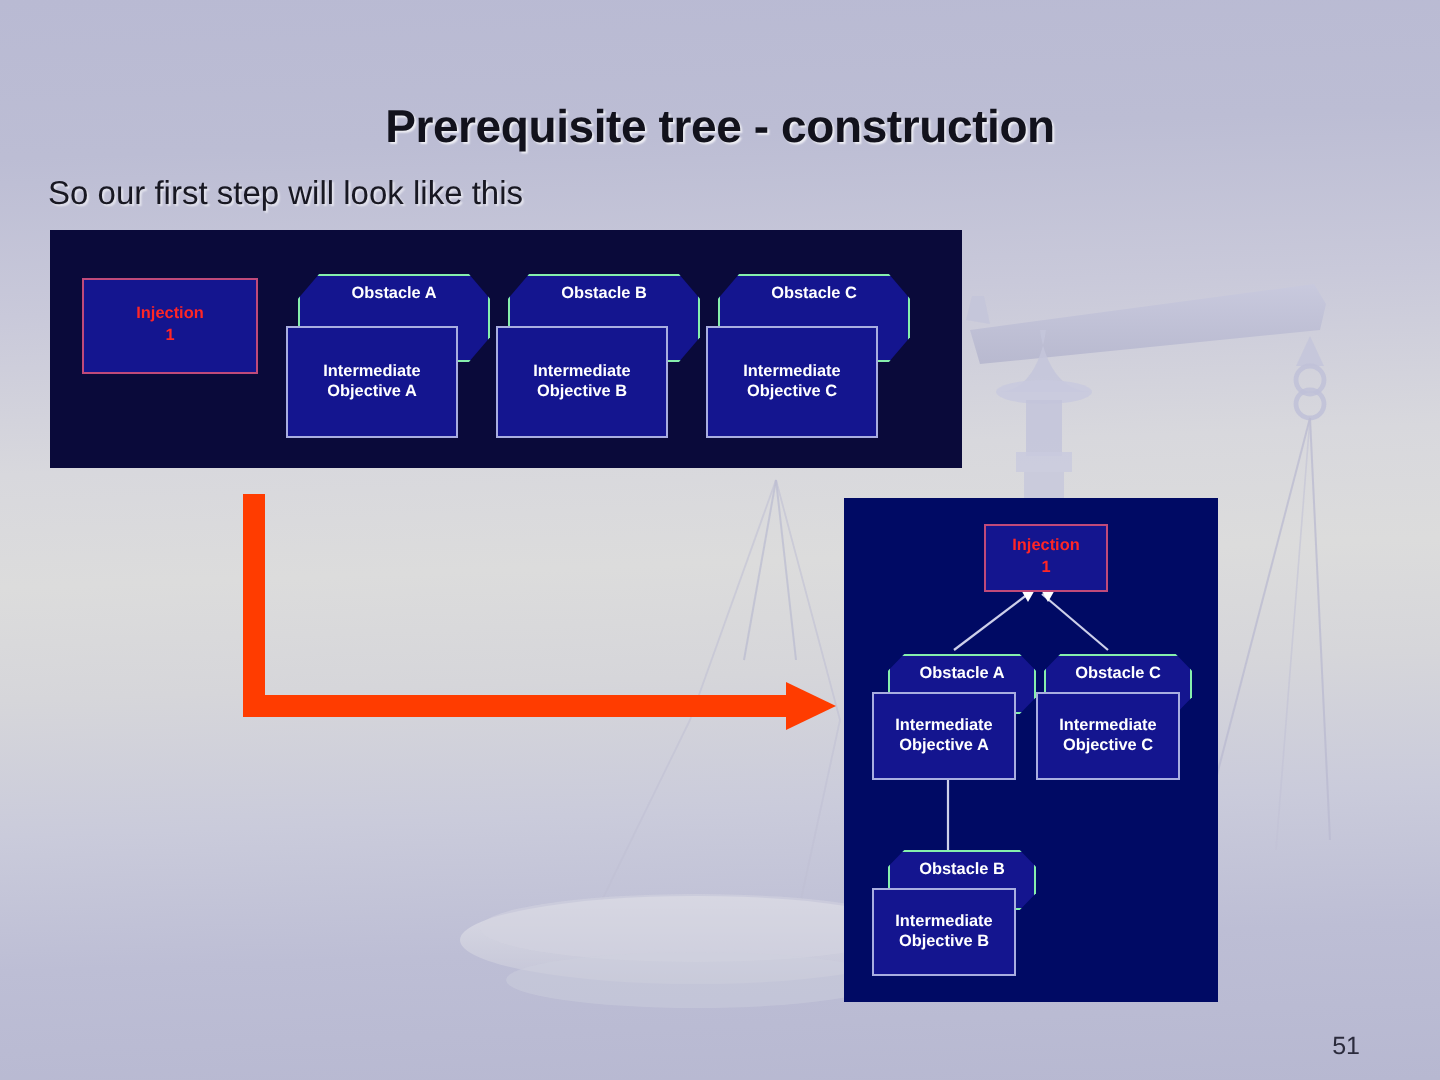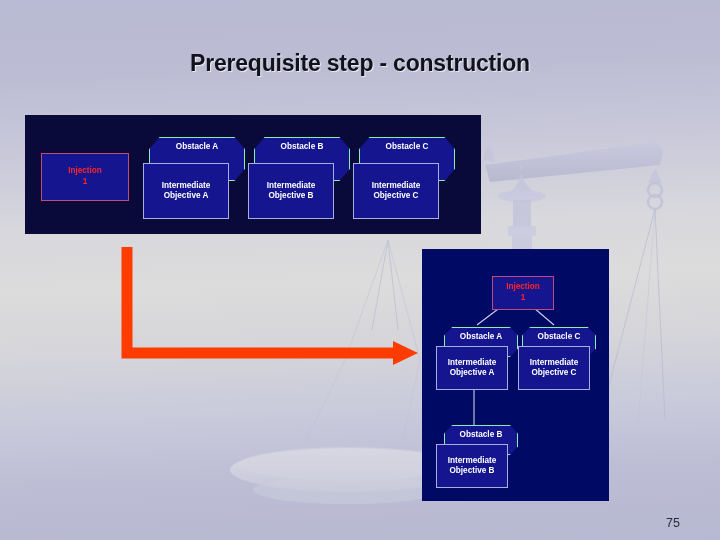--- a/index.html
+++ b/index.html
@@ -113,21 +113,20 @@
     box-sizing: border-box;
     color: #ff2626;
     display: flex;
     flex-direction: column;
     align-items: center;
     justify-content: center;
     font-size: 8.2px;
     font-weight: bold;
     line-height: 1.3;
     text-align: center;
-    margin-top: 14px;
   }
 
   
   #big-arrow {
     position: absolute;
     left: 110px;
     top: 240px;
     width: 320px;
     height: 125px;
     pointer-events: none;
@@ -190,21 +189,22 @@
     <path d="M388,240 L420,360" stroke="#bfc0d4" stroke-width="0.9" fill="none" opacity="0.6"></path>
 
     <path d="M345,360 L300,452" stroke="#bfc0d4" stroke-width="0.9" fill="none" opacity="0.55"></path>
     <path d="M420,360 L400,452" stroke="#bfc0d4" stroke-width="0.9" fill="none" opacity="0.55"></path>
 
     <ellipse cx="348" cy="470" rx="118" ry="22" fill="url(#panGrad)" opacity="0.8"></ellipse>
     <ellipse cx="348" cy="464" rx="108" ry="17" fill="#d3d4e0" opacity="0.55"></ellipse>
     <ellipse cx="348" cy="490" rx="95" ry="14" fill="#cfd0dd" opacity="0.45"></ellipse>
   </svg>
 
-  <div id="title">Prerequisite step - construction</div>
+  <div id="title">Prerequisite tree - construction</div>
+  <div id="subtitle">So our first step will look like this</div>
 
   <div id="panel-top" class="panel">
 
     <div class="injection" style="left:16px; top:24px; width:88px; height:48px;">
       <span>Injection</span>
       <span>1</span>
     </div>
 
     <div class="obstacle" style="left:124px; top:22px; width:96px; height:44px;">
       <span>Obstacle A</span>
@@ -273,15 +273,15 @@
 
     <div class="obstacle" style="left:22px; top:176px; width:74px; height:30px;">
       <span>Obstacle B</span>
     </div>
     <div class="io" style="left:14px; top:195px; width:72px; height:44px;">
       <span>Intermediate</span>
       <span>Objective B</span>
     </div>
   </div>
 
-  <div id="page-number">75</div>
+  <div id="page-number">51</div>
 
 </div>
 
 </body></html>

